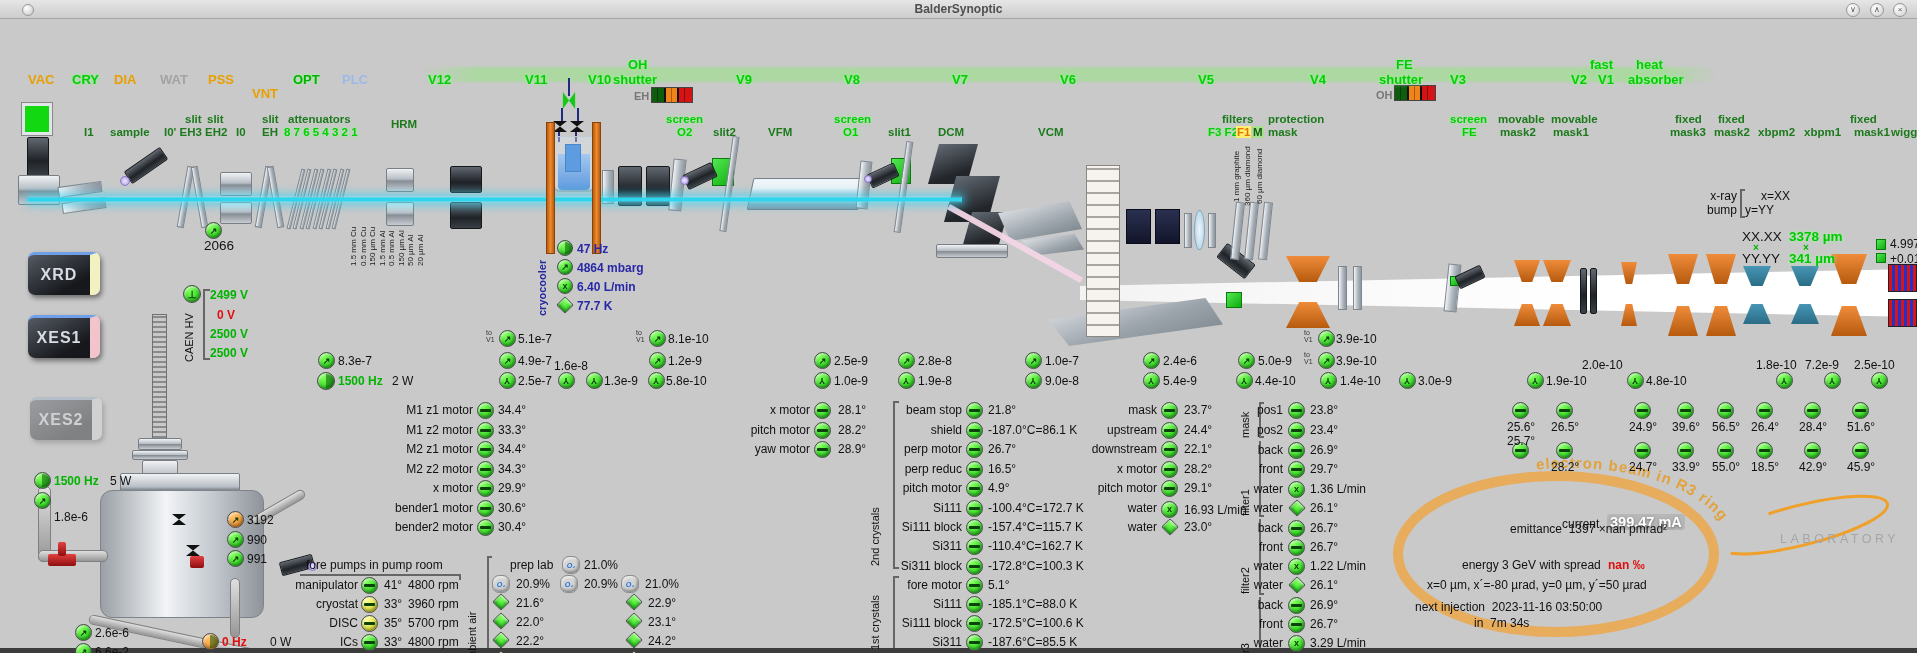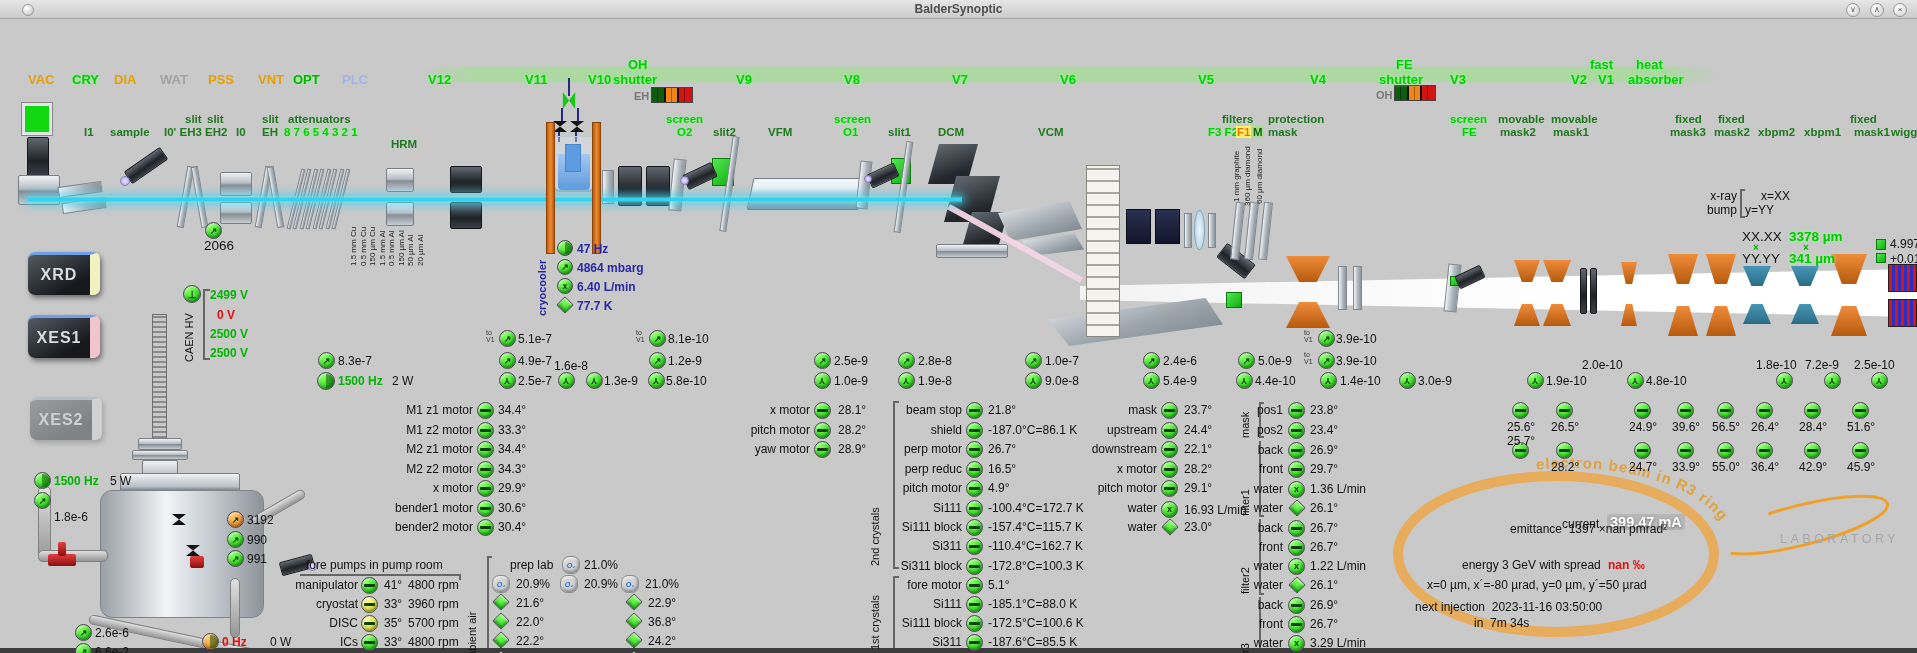--- a/index.html
+++ b/index.html
@@ -390,21 +390,21 @@
     <div class="ind k-gauge col-g" style="left: 227px; top: 532px; width: 15px; height: 15px; font-size: 9px;"></div>
     <div class="ind k-gauge col-g" style="left: 75px; top: 606px; width: 15px; height: 15px; font-size: 9px;"></div>
     <div class="ind k-gauge col-g" style="left: 75px; top: 625px; width: 15px; height: 15px; font-size: 9px;"></div>
     <div class="ind k-half col-o" style="left: 202px; top: 615px; width: 15px; height: 15px; font-size: 9px;"></div>
     <div class="ind k-gauge col-g" style="left: 202px; top: 634px; width: 15px; height: 15px; font-size: 9px;"></div>
     <div class="tx sys o" style="left: 28px; top: 54px;">VAC</div>
     <div class="tx sys gg" style="left: 72px; top: 54px;">CRY</div>
     <div class="tx sys o" style="left: 114px; top: 54px;">DIA</div>
     <div class="tx sys gray" style="left: 160px; top: 54px;">WAT</div>
     <div class="tx sys o" style="left: 208px; top: 54px;">PSS</div>
-    <div class="tx sys o" style="left: 252px; top: 54px; margin-left: 6px;">VNT</div>
+    <div class="tx sys o" style="left: 252px; top: 68px;">VNT</div>
     <div class="tx sys g2" style="left: 293px; top: 54px;">OPT</div>
     <div class="tx sys blue" style="left: 342px; top: 54px;">PLC</div>
     <div class="tx vlab" style="left: 428px; top: 54px;">V12</div>
     <div class="tx vlab" style="left: 525px; top: 54px;">V11</div>
     <div class="tx vlab" style="left: 588px; top: 54px;">V10</div>
     <div class="tx vlab" style="left: 628px; top: 39px;">OH</div>
     <div class="tx vlab" style="left: 613px; top: 54px;">shutter</div>
     <div class="tx vlab" style="left: 736px; top: 54px;">V9</div>
     <div class="tx vlab" style="left: 844px; top: 54px;">V8</div>
     <div class="tx vlab" style="left: 952px; top: 54px;">V7</div>
@@ -424,21 +424,21 @@
     <div class="tx comp" style="left: 185px; top: 95px;">slit</div>
     <div class="tx comp" style="left: 207px; top: 95px;">slit</div>
     <div class="tx comp" style="left: 84px; top: 108px;">I1</div>
     <div class="tx comp" style="left: 110px; top: 108px;">sample</div>
     <div class="tx comp" style="left: 164px; top: 108px;">I0' EH3 EH2</div>
     <div class="tx comp" style="left: 236px; top: 108px;">I0</div>
     <div class="tx comp" style="left: 262px; top: 95px;">slit</div>
     <div class="tx comp" style="left: 262px; top: 108px;">EH</div>
     <div class="tx comp" style="left: 288px; top: 95px; text-align: center;">attenuators</div>
     <div class="tx gcomp" style="left: 284px; top: 108px;">8 7 6 5 4 3 2 1</div>
-    <div class="tx comp" style="left: 391px; top: 120px;">HRM</div>
+    <div class="tx comp" style="left: 391px; top: 100px;">HRM</div>
     <div class="tx gcomp" style="left: 666px; top: 95px;">screen</div>
     <div class="tx gcomp" style="left: 677px; top: 108px;">O2</div>
     <div class="tx comp" style="left: 713px; top: 108px;">slit2</div>
     <div class="tx comp" style="left: 768px; top: 108px;">VFM</div>
     <div class="tx gcomp" style="left: 834px; top: 95px;">screen</div>
     <div class="tx gcomp" style="left: 843px; top: 108px;">O1</div>
     <div class="tx comp" style="left: 888px; top: 108px;">slit1</div>
     <div class="tx comp" style="left: 938px; top: 108px;">DCM</div>
     <div class="tx comp" style="left: 1038px; top: 108px;">VCM</div>
     <div class="tx comp" style="left: 1222px; top: 95px;">filters</div>
@@ -602,21 +602,21 @@
     <div class="tx num" style="left: 1672px; top: 402px;">39.6°</div>
     <div class="tx num" style="left: 1712px; top: 402px;">56.5°</div>
     <div class="tx num" style="left: 1751px; top: 402px;">26.4°</div>
     <div class="tx num" style="left: 1799px; top: 402px;">28.4°</div>
     <div class="tx num" style="left: 1847px; top: 402px;">51.6°</div>
     <div class="tx num" style="left: 1507px; top: 416px;">25.7°</div>
     <div class="tx num" style="left: 1551px; top: 442px;">28.2°</div>
     <div class="tx num" style="left: 1629px; top: 442px;">24.7°</div>
     <div class="tx num" style="left: 1672px; top: 442px;">33.9°</div>
     <div class="tx num" style="left: 1712px; top: 442px;">55.0°</div>
-    <div class="tx num" style="left: 1751px; top: 442px;">36.4°</div>
+    <div class="tx num" style="left: 1751px; top: 442px;">18.5°</div>
     <div class="tx num" style="left: 1799px; top: 442px;">42.9°</div>
     <div class="tx num" style="left: 1847px; top: 442px;">45.9°</div>
     <div class="tx gval" style="left: 54px; top: 456px;">1500 Hz</div>
     <div class="tx num" style="left: 110px; top: 456px;">5 W</div>
     <div class="tx num" style="left: 54px; top: 492px;">1.8e-6</div>
     <div class="tx num" style="left: 247px; top: 495px;">3192</div>
     <div class="tx num" style="left: 247px; top: 515px;">990</div>
     <div class="tx num" style="left: 247px; top: 534px;">991</div>
     <div class="tx num" style="left: 95px; top: 608px;">2.6e-6</div>
     <div class="tx num" style="left: 95px; top: 627px;">6.6e-2</div>
@@ -636,21 +636,21 @@
     <div class="tx num" style="left: 384px; top: 617px;">33°</div>
     <div class="tx num" style="left: 408px; top: 617px;">4800 rpm</div>
     <div class="tx num" style="left: 510px; top: 540px;">prep lab</div>
     <div class="tx num" style="left: 584px; top: 540px;">21.0%</div>
     <div class="tx num" style="left: 516px; top: 559px;">20.9%</div>
     <div class="tx num" style="left: 584px; top: 559px;">20.9%</div>
     <div class="tx num" style="left: 645px; top: 559px;">21.0%</div>
     <div class="tx num" style="left: 516px; top: 578px;">21.6°</div>
     <div class="tx num" style="left: 648px; top: 578px;">22.9°</div>
     <div class="tx num" style="left: 516px; top: 597px;">22.0°</div>
-    <div class="tx num" style="left: 648px; top: 597px;">36.8°</div>
+    <div class="tx num" style="left: 648px; top: 597px;">23.1°</div>
     <div class="tx num" style="left: 516px; top: 616px;">22.2°</div>
     <div class="tx num" style="left: 648px; top: 616px;">24.2°</div>
     <div class="tx num" style="right: 180px; top: 171px;">x-ray</div>
     <div class="tx num" style="right: 180px; top: 185px;">bump</div>
     <div class="tx num" style="left: 1745px; top: 171px; margin-left: 16px;">x=XX</div>
     <div class="tx num" style="left: 1745px; top: 185px;">y=YY</div>
     <div class="tx num13" style="left: 1742px; top: 211px;">XX.XX</div>
     <div class="tx gx" style="left: 1753px; top: 224px;">×</div>
     <div class="tx num13" style="left: 1742px; top: 233px;">YY.YY</div>
     <div class="tx gval13" style="left: 1789px; top: 211px;">3378 µm</div>

